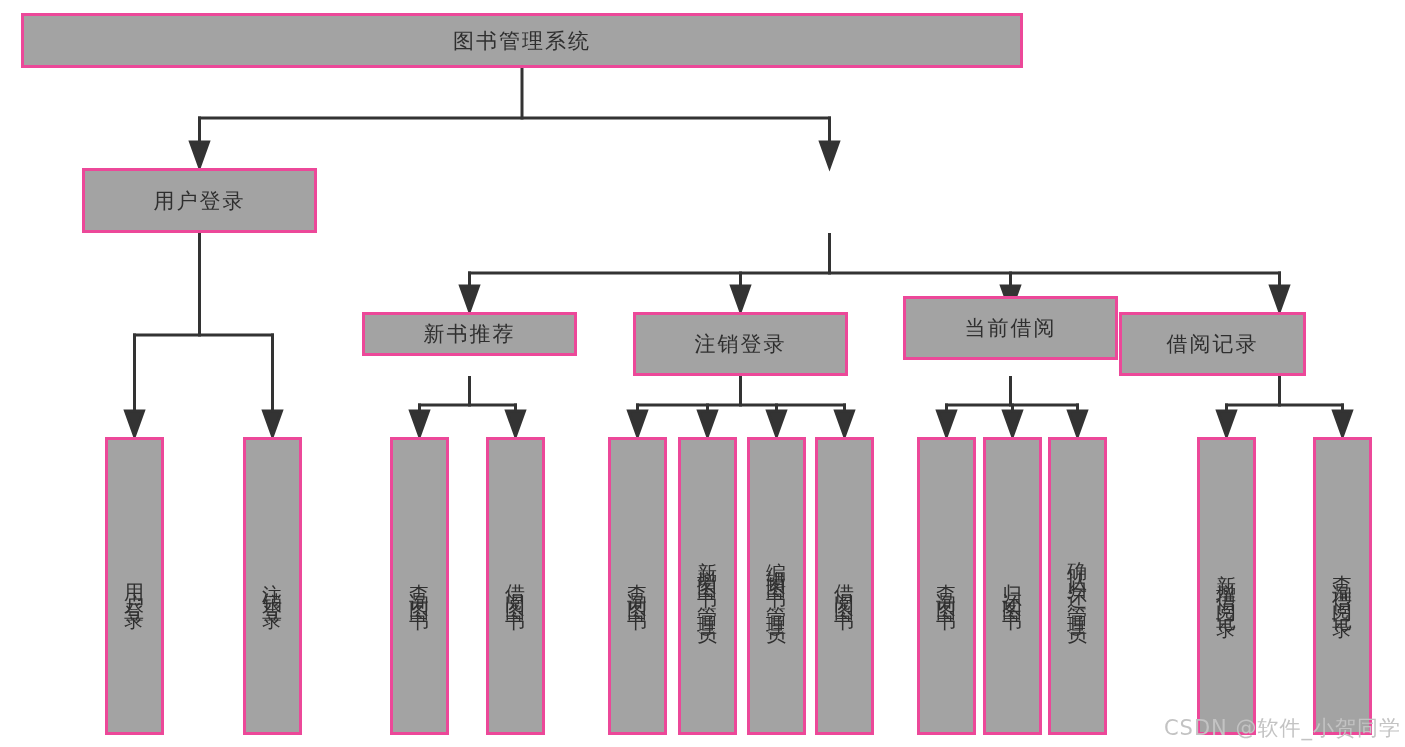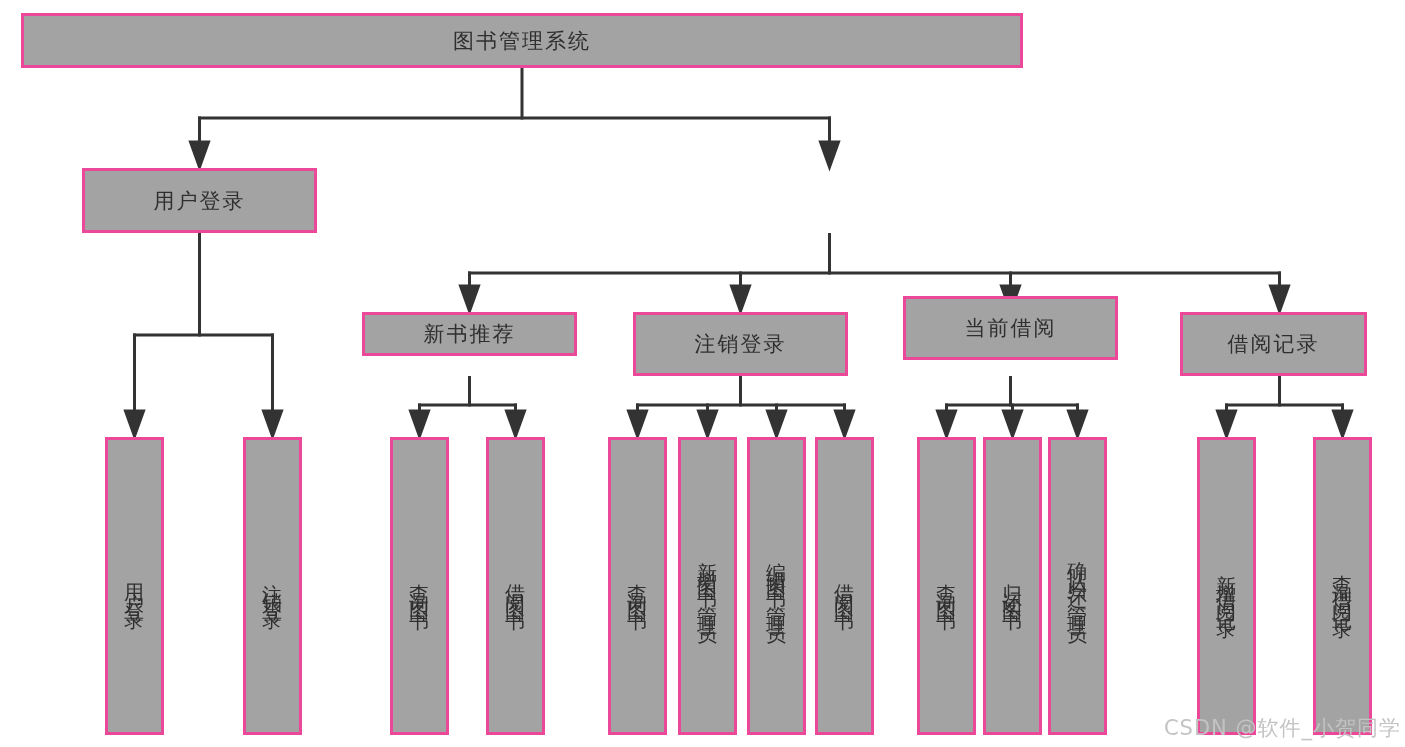--- a/index.html
+++ b/index.html
@@ -98,21 +98,21 @@
     </g>
   </svg>
 
   <div class="node" style="left:21px;top:13px;width:1002px;height:55px">图书管理系统</div>
 
   <div class="node" style="left:82px;top:168px;width:235px;height:65px">用户登录</div>
 
   <div class="node" style="left:362px;top:312px;width:215px;height:44px">新书推荐</div>
   <div class="node" style="left:633px;top:312px;width:215px;height:64px">注销登录</div>
   <div class="node" style="left:903px;top:296px;width:215px;height:64px">当前借阅</div>
-  <div class="node" style="left:1180px;top:312px;width:187px;height:64px">借阅记录</div>
+  <div class="node" style="left:1119px;top:312px;width:187px;height:64px">借阅记录</div>
 
   <div class="node v" style="left:105px;top:437px;width:59px;height:298px">用户登录</div>
   <div class="node v" style="left:243px;top:437px;width:59px;height:298px">注销登录</div>
 
   <div class="node v" style="left:390px;top:437px;width:59px;height:298px">查询图书</div>
   <div class="node v" style="left:486px;top:437px;width:59px;height:298px">借阅图书</div>
 
   <div class="node v" style="left:608px;top:437px;width:59px;height:298px">查询图书</div>
   <div class="node v" style="left:678px;top:437px;width:59px;height:298px">新增图书（管理员）</div>
   <div class="node v" style="left:747px;top:437px;width:59px;height:298px">编辑图书（管理员）</div>

